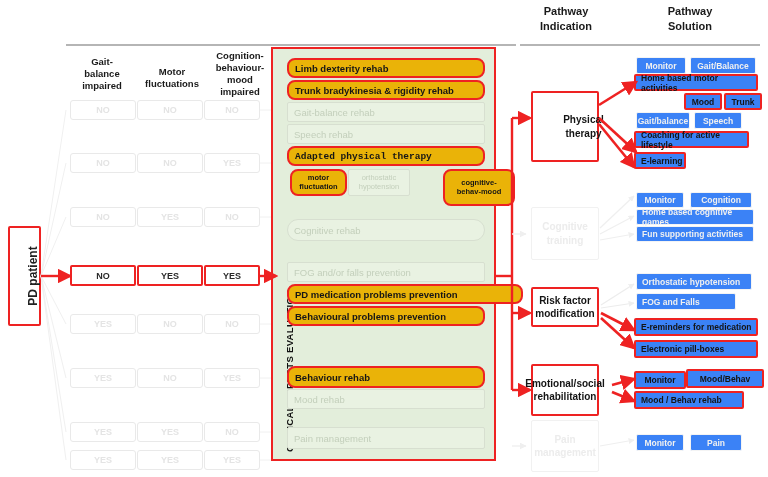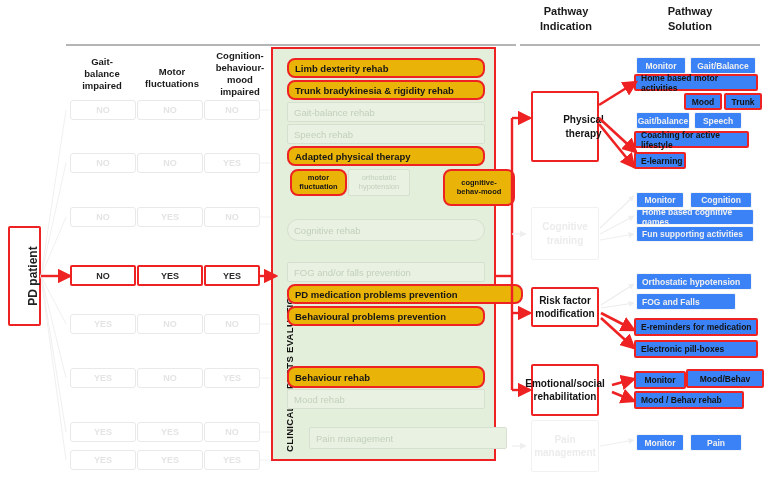--- a/index.html
+++ b/index.html
@@ -88,28 +88,28 @@
     </div>
 
   <div class="greenpanel" style="left:271px;top:47px;width:225px;height:414px;"></div>
   <div class="vlabel" style="left:284px;top:452px;">CLINICAL ASPECTS EVALUATION</div>
 
   <div id="templates">
       <div class="tbox hl" style="left: 287px; top: 58px; width: 198px; height: 20px;">Limb dexterity rehab</div>
       <div class="tbox hl" style="left: 287px; top: 80px; width: 198px; height: 20px;">Trunk bradykinesia &amp; rigidity rehab</div>
       <div class="tbox" style="left: 287px; top: 102px; width: 198px; height: 20px;">Gait-balance rehab</div>
       <div class="tbox" style="left: 287px; top: 124px; width: 198px; height: 20px;">Speech rehab</div>
-      <div class="tbox hl" style="left: 287px; top: 146px; width: 198px; height: 20px;">Adapted physical therapy</div>
+      <div class="tbox hl" style="left: 287px; top: 146px; width: 198px; height: 20px; font-family: Liberation Mono, monospace;">Adapted physical therapy</div>
       <div class="tbox" style="left: 287px; top: 219px; width: 198px; height: 22px; border-radius: 11px;">Cognitive rehab</div>
       <div class="tbox" style="left: 287px; top: 262px; width: 198px; height: 20px;">FOG and/or falls prevention</div>
       <div class="tbox hl" style="left: 287px; top: 284px; width: 236px; height: 20px;">PD medication problems prevention</div>
       <div class="tbox hl" style="left: 287px; top: 306px; width: 198px; height: 20px;">Behavioural problems prevention</div>
       <div class="tbox hl" style="left: 287px; top: 366px; width: 198px; height: 22px;">Behaviour rehab</div>
       <div class="tbox" style="left: 287px; top: 389px; width: 198px; height: 20px;">Mood rehab</div>
-      <div class="tbox" style="left: 287px; top: 427px; width: 198px; height: 22px; margin-left: 22px;">Pain management</div>
+      <div class="tbox" style="left: 287px; top: 427px; width: 198px; height: 22px;">Pain management</div>
     </div>
   <div id="tsubs">
       <div class="tbox sub hl" style="left: 290px; top: 169px; width: 57px; height: 27px;">motor<br>fluctuation</div>
       <div class="tbox sub" style="left: 348px; top: 169px; width: 62px; height: 27px;">orthostatic<br>hypotension</div>
       <div class="tbox sub hl" style="left: 411px; top: 169px; width: 72px; height: 37px; margin-left: 32px;">cognitive-<br>behav-mood</div>
     </div>
 
   <div id="indications">
       <div class="ibox" style="left: 531px; top: 91px; width: 68px; height: 71px; padding-left: 37px;">Physical<br>therapy</div>
       <div class="ibox dim" style="left: 531px; top: 207px; width: 68px; height: 53px;">Cognitive<br>training</div>

